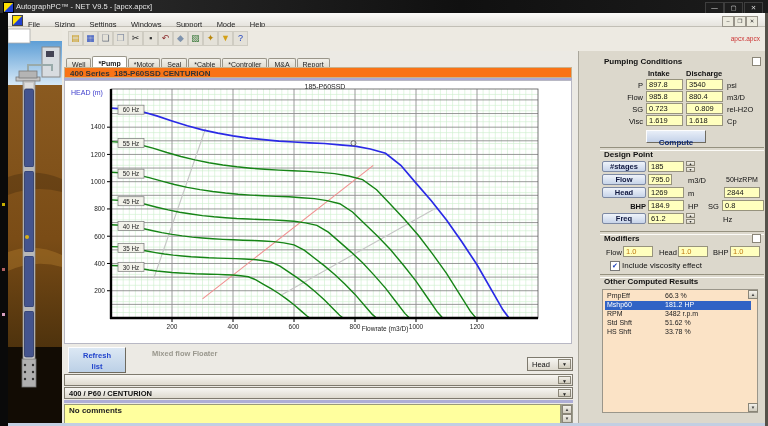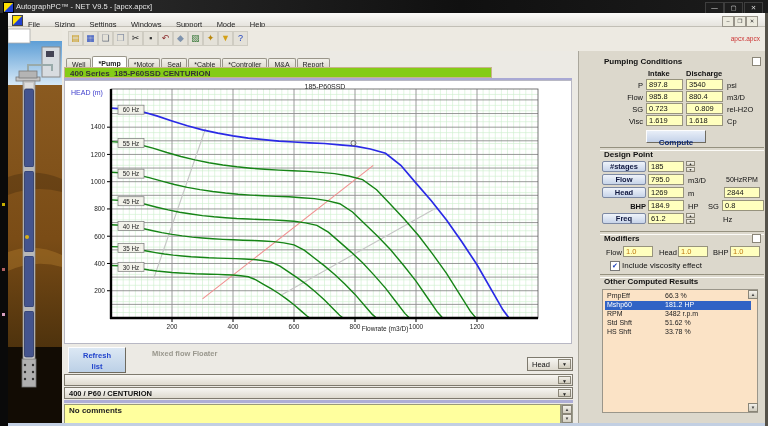--- a/index.html
+++ b/index.html
@@ -137,21 +137,21 @@
     </svg>
   </div>
 
   <div class="abs" style="left:62px;top:51px;width:516px;height:375px;background:#eceae4;"></div>
   <div class="abs" style="left:578px;top:51px;width:190px;height:375px;background:#dcd8cc;border-left:1px solid #aaa79c;box-sizing:border-box;"></div>
 
   <div class="abs" style="left:66px;top:53px;height:14px;white-space:nowrap;">
     <span class="tab">Well</span><span class="tab active">*Pump</span><span class="tab">*Motor</span><span class="tab">Seal</span><span class="tab">*Cable</span><span class="tab">*Controller</span><span class="tab">M&amp;A</span><span class="tab">Report</span>
   </div>
 
-  <div class="abs" style="left:64px;top:67px;width:428px;height:11px;background:#84cc16;border:1px solid #c9b28c;box-sizing:border-box;">
+  <div class="abs" style="left:64px;top:67px;width:508px;height:11px;background:#f97316;border:1px solid #c9b28c;box-sizing:border-box;">
     <span style="position:absolute;left:5px;top:1px;font-size:8px;font-weight:bold;color:#333;white-space:pre;">400 Series  185-P60SSD CENTURION</span>
   </div>
   <div class="abs" style="left:64px;top:78px;width:508px;height:2px;background:#a9a9d4;"></div>
 
   <div class="abs" style="left:64px;top:80px;width:508px;height:264px;background:#ffffff;border:1px solid #b8b8c4;box-sizing:border-box;">
     <div class="abs" style="left:160px;top:2px;width:200px;text-align:center;font-size:7px;color:#222;">185-P60SSD</div>
     <div class="abs" style="left:6px;top:8px;font-size:7px;color:#3c3ccc;">HEAD (m)</div>
     <div class="abs" style="left:240px;top:244px;width:160px;text-align:center;font-size:6.5px;color:#222;">Flowrate (m3/D)</div>
     <svg id="chartSvg" width="506" height="262" viewBox="0 0 506 262" style="position:absolute;left:0;top:0;">
         <line x1="52.1" y1="8" x2="52.1" y2="237" stroke="#cdeecd" stroke-width="0.6"></line>
@@ -390,21 +390,21 @@
   <div class="abs dpbtn" style="left:602px;top:161px;width:44px;height:11px;line-height:10px;">
     <span>#stages</span></div>
   <div class="abs yf" style="left:648px;top:161px;width:36px;">185</div>
   <div class="spinbox" style="left:686px;top:161px;">
     <span class="spinbtn" style="top:0;">▲</span>
     <span class="spinbtn" style="top:6px;">▼</span>
   </div>
 
   <div class="abs dpbtn" style="left:602px;top:174px;width:44px;height:11px;line-height:10px;">
     <span>Flow</span></div>
-  <div class="abs yf" style="left:648px;top:174px;width:36px;">795.0</div>
+  <div class="abs yf" style="left:648px;top:174px;width:24px;">795.0</div>
   <div class="abs lbl" style="left:688px;top:176px;">m3/D</div>
   <div class="abs lbl" style="left:726px;top:176px;font-size:7px;">50HzRPM</div>
 
   <div class="abs dpbtn" style="left:602px;top:187px;width:44px;height:11px;line-height:10px;">
     <span>Head</span></div>
   <div class="abs yf" style="left:648px;top:187px;width:36px;">1269</div>
   <div class="abs lbl" style="left:688px;top:189px;">m</div>
   <div class="abs yf" style="left:724px;top:187px;width:36px;">2844</div>
 
   <div class="abs lbl bold" style="left:602px;top:202px;width:44px;text-align:right;">BHP</div>

